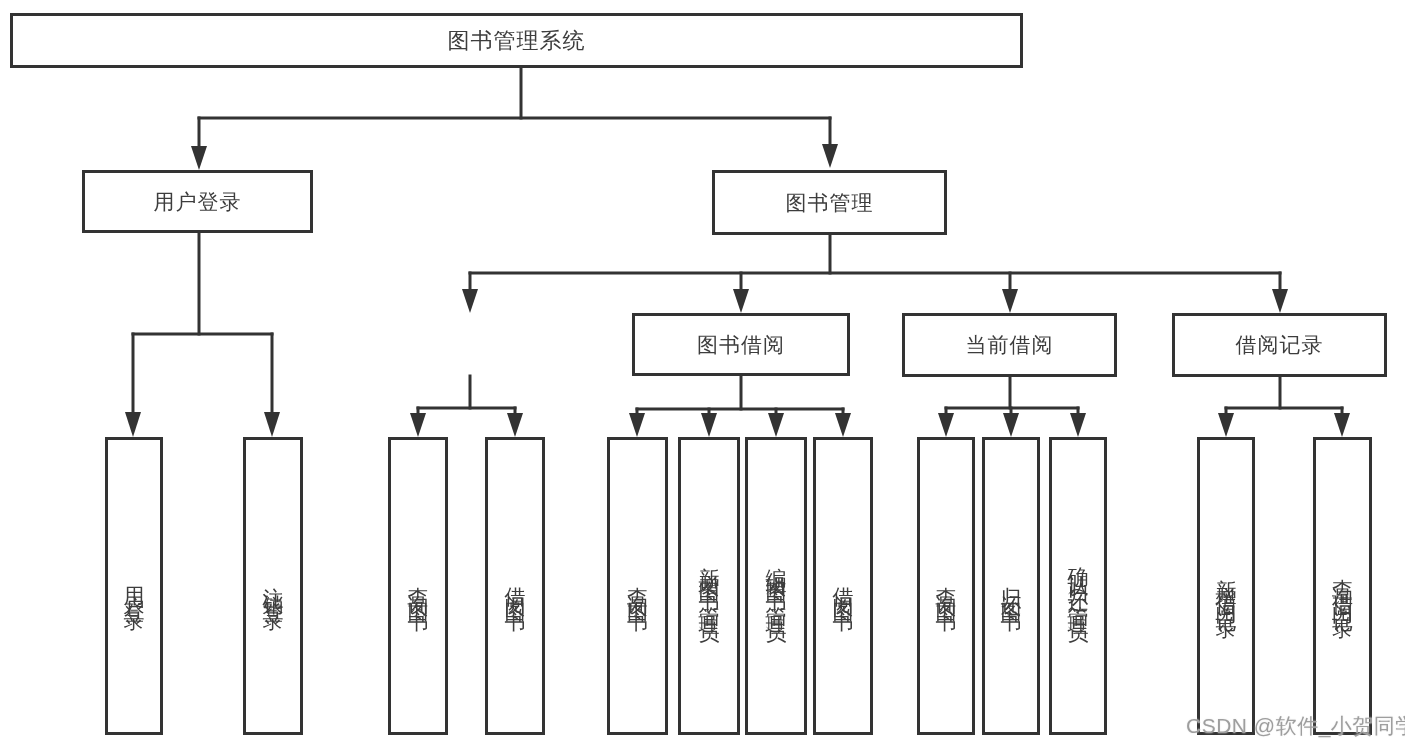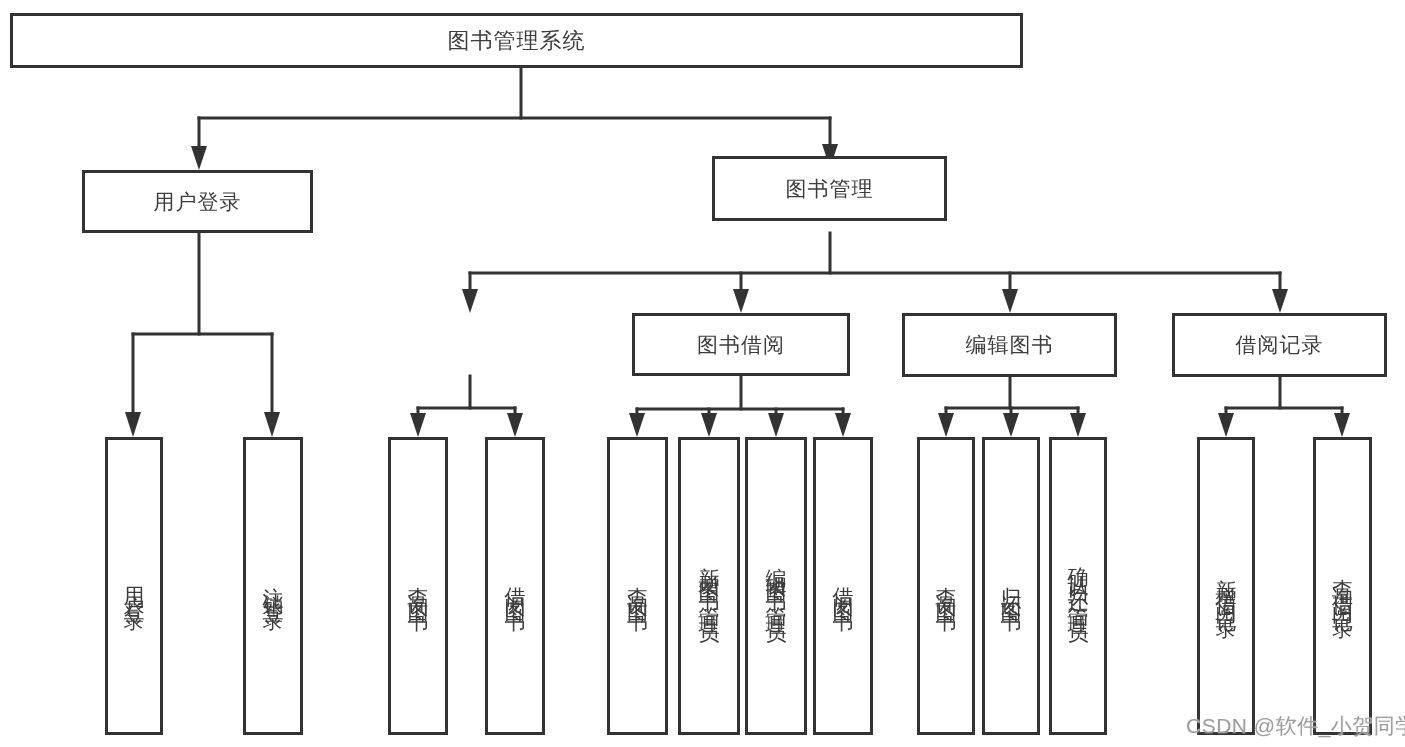--- a/index.html
+++ b/index.html
@@ -18,21 +18,21 @@
     background:#ffffff;
     color:#3d3d3d;
     display:flex;align-items:center;justify-content:center;
     font-size:21px;
     letter-spacing:1px;
     white-space:nowrap;
   }
   
   .b-root   {left:10px;  top:13px;  width:1013px; height:55px; font-size:22px;}
   .b-user   {left:82px;  top:170px; width:231px;  height:63px;}
-  .b-mgmt   {left:712px; top:156px; width:235px;  height:65px;}
+  .b-mgmt   {left:712px; top:170px; width:235px;  height:65px;}
   .b-newbook{left:362px; top:313px; width:216px;  height:63px;}
   .b-borrow {left:632px; top:313px; width:218px;  height:63px;}
   .b-current{left:902px; top:313px; width:215px;  height:64px;}
   .b-records{left:1172px;top:313px; width:215px;  height:64px;}
   
   .leaf{
     top:437px;height:298px;
     writing-mode:vertical-rl;
     text-orientation:upright;
     letter-spacing:8px;
@@ -143,21 +143,21 @@
     <span>用户登录</span>
   </div>
   <div class="box b-mgmt">
     <span>图书管理</span>
   </div>
 
   <div class="box b-borrow">
     <span>图书借阅</span>
   </div>
   <div class="box b-current">
-    <span>编辑图书</span>
+    <span>当前借阅</span>
   </div>
   <div class="box b-records">
     <span>借阅记录</span>
   </div>
 
   <div class="box leaf l1">
     <span>用户登录</span>
   </div>
   <div class="box leaf l2">
     <span>注销登录</span>

